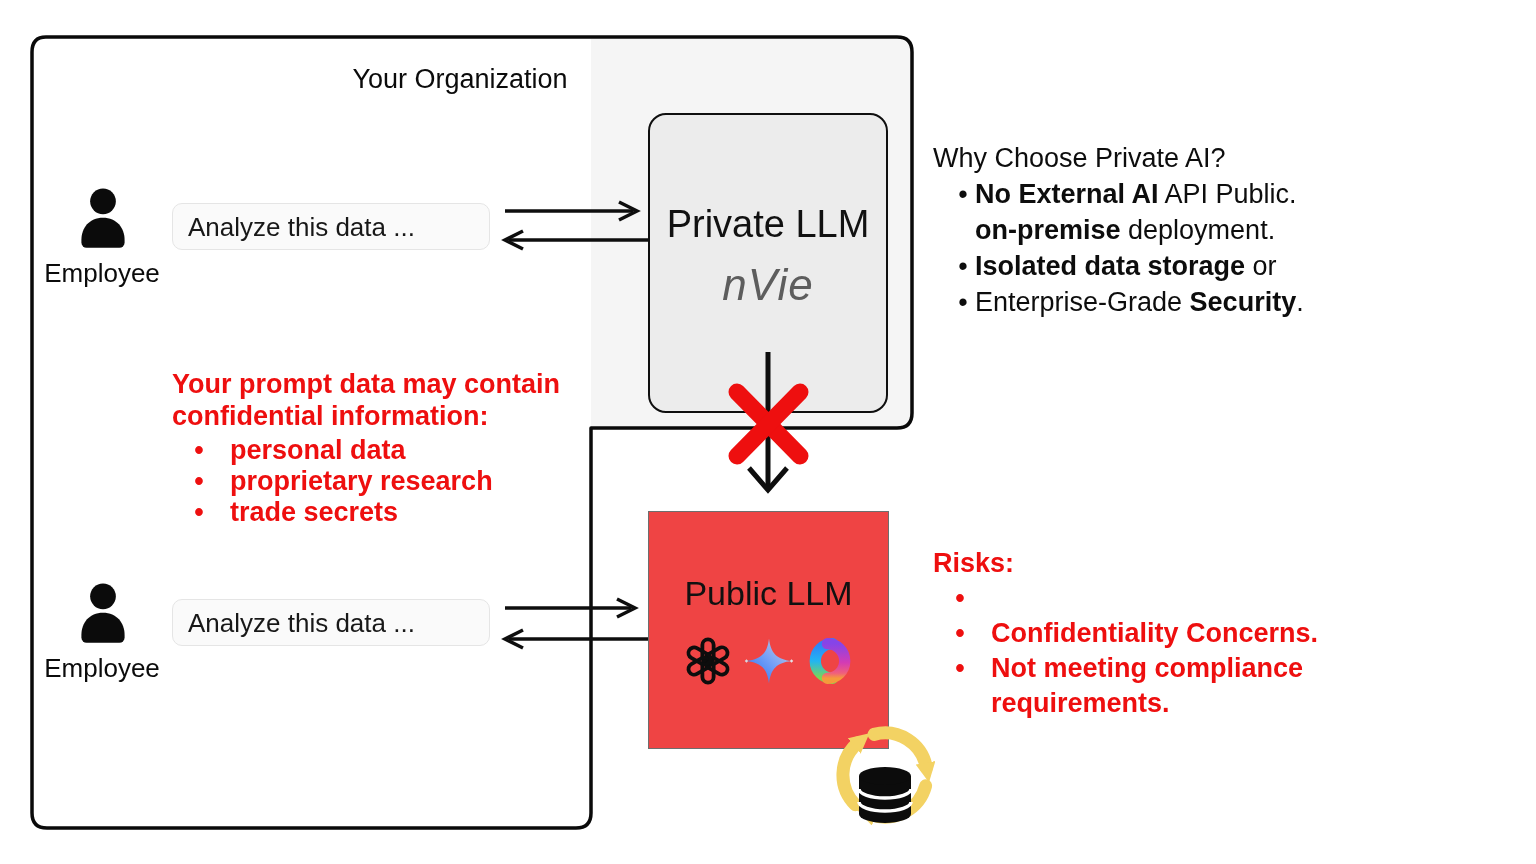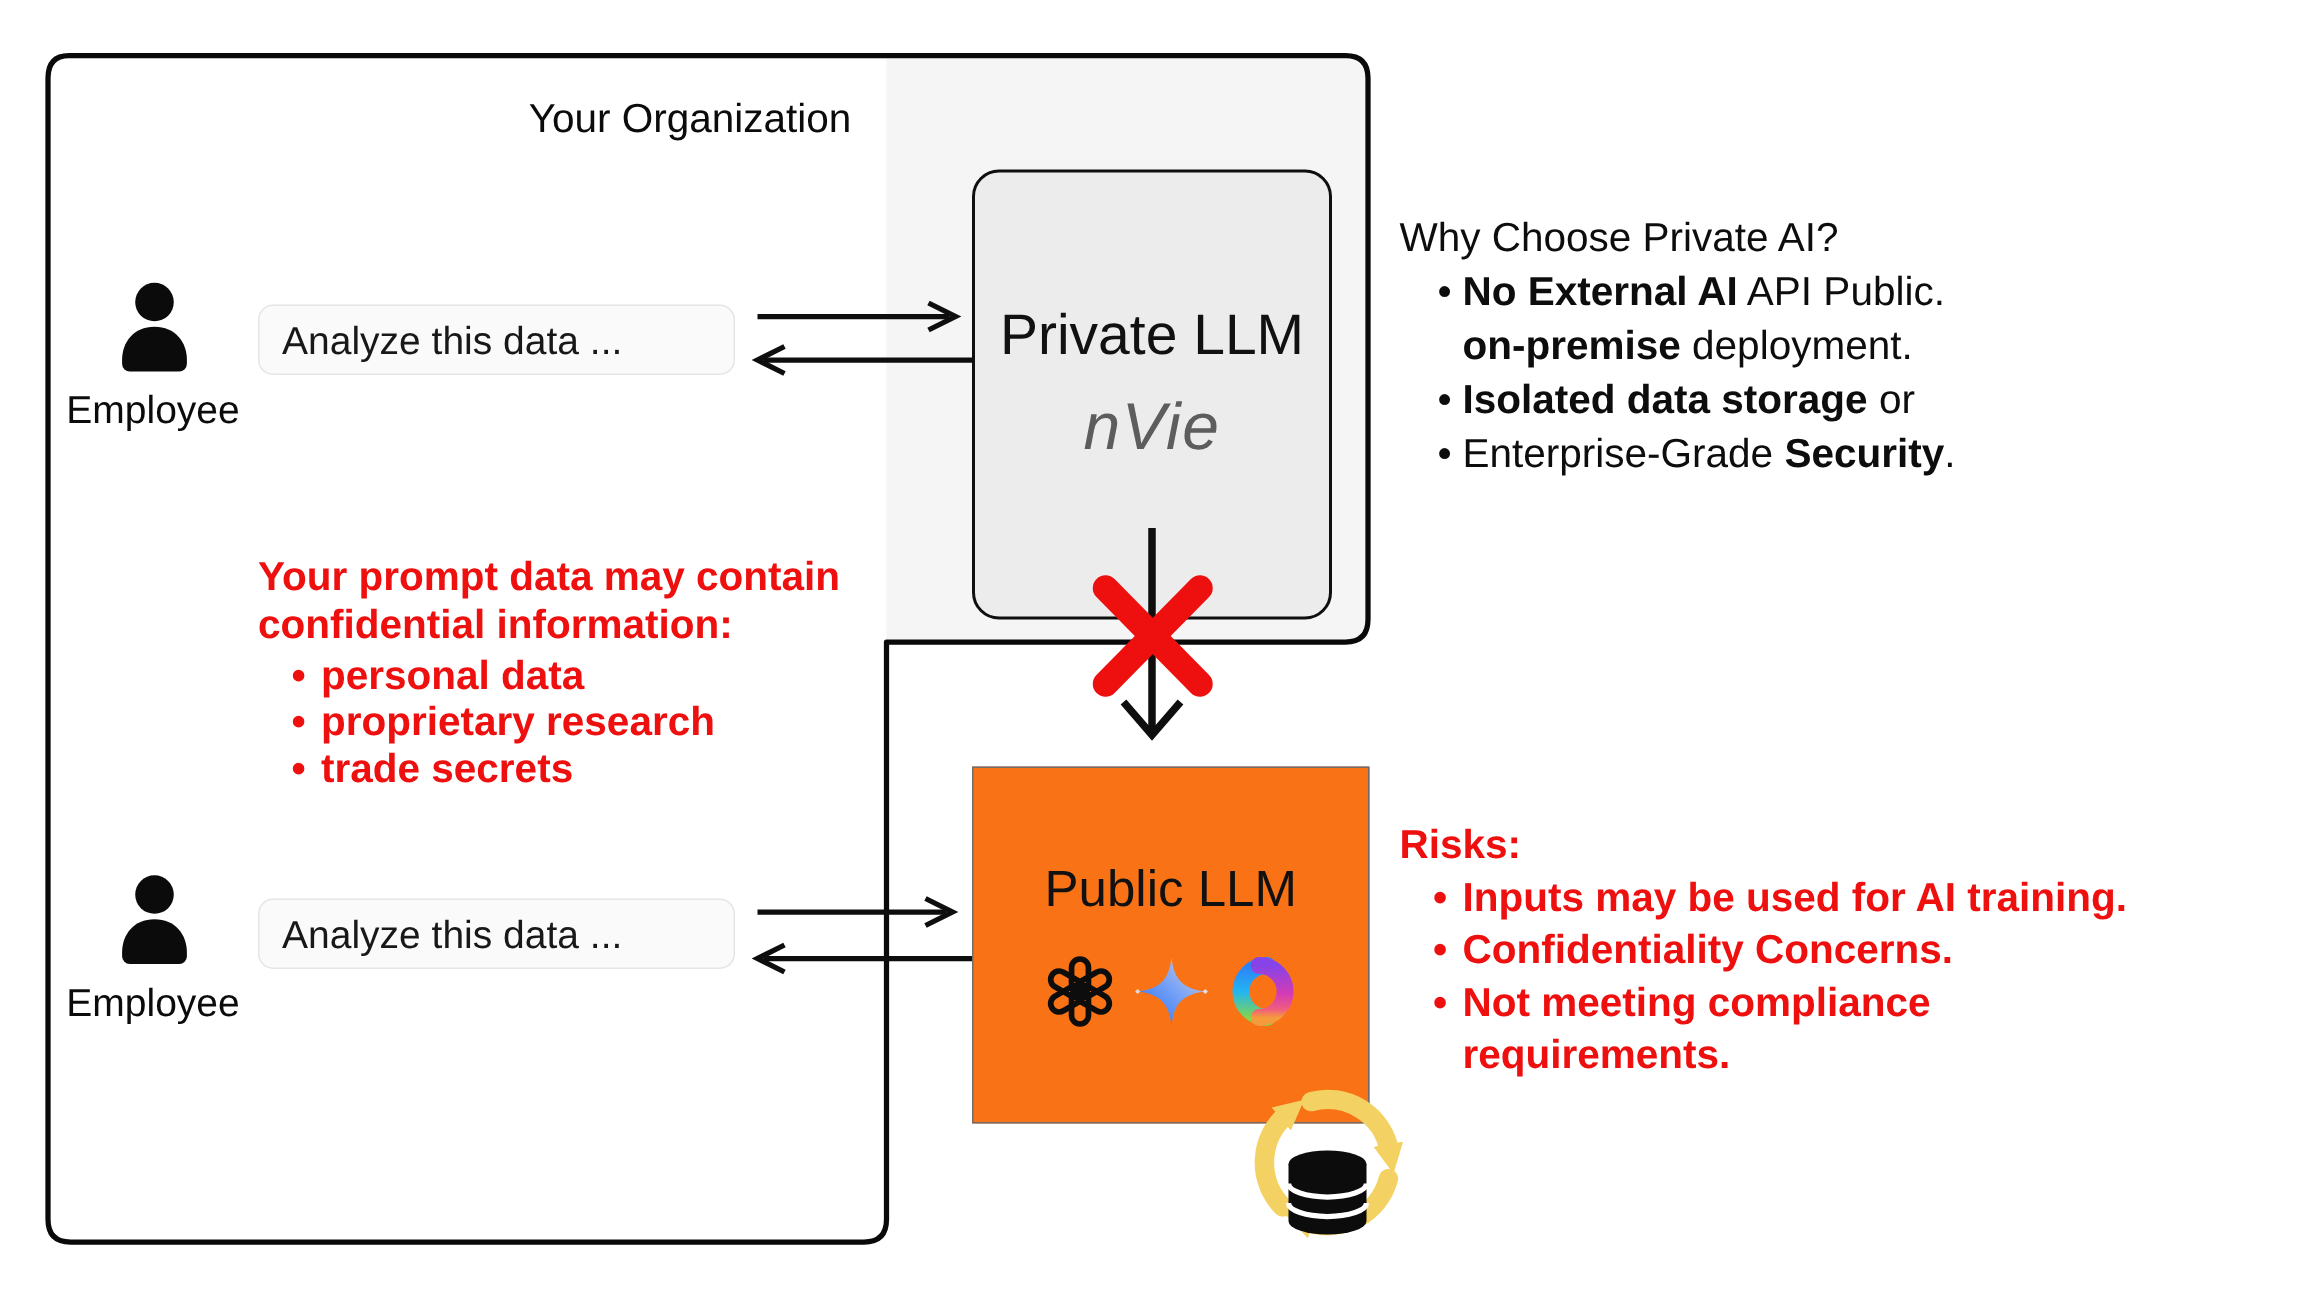--- a/index.html
+++ b/index.html
@@ -30,42 +30,42 @@
   
   .private-box{
     left:648px;top:113px;width:240px;height:300px;background:#ececec;
     border:2.5px solid #0f0f0f;border-radius:18px;z-index:2;
     display:flex;flex-direction:column;align-items:center;justify-content:center;
     padding-bottom:14px;box-sizing:border-box;
   }
   .private-title{font-size:38px;color:#111;}
   .private-brand{font-size:44px;font-style:italic;color:#5d5d5d;margin-top:14px;letter-spacing:1px;}
   .public-box{
-    left:648px;top:511px;width:265px;height:238px;background:#f97316;
+    left:648px;top:511px;width:241px;height:238px;background:#ef4444;
     border:1.5px solid #6e6e6e;z-index:2;
     display:flex;flex-direction:column;align-items:center;justify-content:center;box-sizing:border-box;
   }
   .public-title{font-size:34px;color:#111;}
   .logo-row{display:flex;align-items:center;gap:9px;margin-top:22px;}
   .logo{width:52px;height:52px;display:block;}
   
   .why{left:933px;top:140px;width:470px;font-size:27px;line-height:36px;color:#0d0d0d;z-index:3;}
   .wrow{display:flex;}
   .wdot{width:24px;flex:0 0 24px;text-align:center;margin-left:18px;}
   .wdot.show::before{content:"\2022";}
   .wtext{white-space:nowrap;}
   b{font-weight:700;}
   
   .warning{left:172px;top:368px;width:430px;color:#ee0f0f;font-weight:700;font-size:27px;line-height:32px;z-index:3;}
   .rrow{display:flex;line-height:31px;}
   .warning .rrow{margin-top:0;}
   .warning-head{margin-bottom:3px;}
   .rdot{width:22px;flex:0 0 22px;text-align:center;margin-left:16px;}
   .rdot::before{content:"\2022";}
-  .rgap{margin-left:4px;}
+  .rgap{margin-left:20px;}
   
   .risks{left:933px;top:546px;width:520px;color:#ee0f0f;font-weight:700;font-size:27px;line-height:35px;z-index:3;}
   .risks .rrow{line-height:35px;}
   .risks .rrow:nth-child(4) .rtext{max-width:340px;}
   
   .overlay{left:0;top:0;width:1536px;height:864px;z-index:4;pointer-events:none;}
 </style>
 </head>
 <body>
 
@@ -181,21 +181,20 @@
     <div class="rrow">
         <span class="rdot"></span>
         <span class="rtext rgap">trade secrets</span>
       </div>
   </div>
 
   <div class="abs risks">
     <div>Risks:</div>
     <div class="rrow">
         <span class="rdot"></span>
-        <span class="rtext rgap">Inputs may be used for AI training.</span>
       </div>
     <div class="rrow">
         <span class="rdot"></span>
         <span class="rtext rgap">Confidentiality Concerns.</span>
       </div>
     <div class="rrow">
         <span class="rdot"></span>
         <span class="rtext rgap">Not meeting compliance requirements.</span>
       </div>
   </div>

